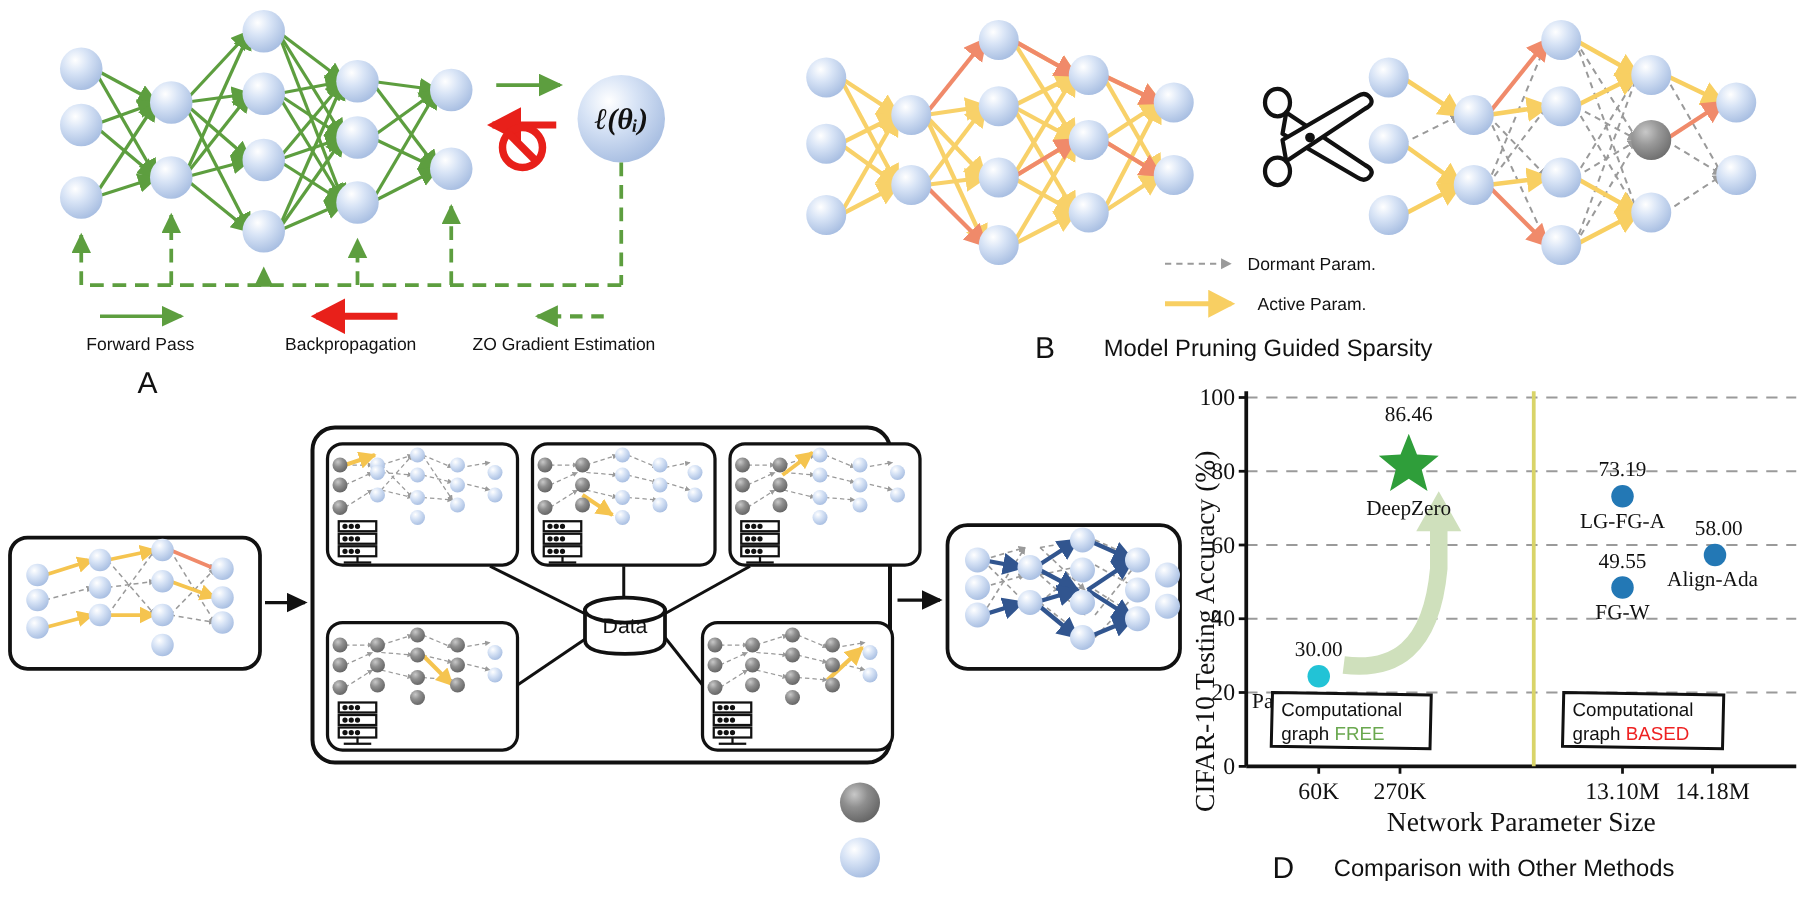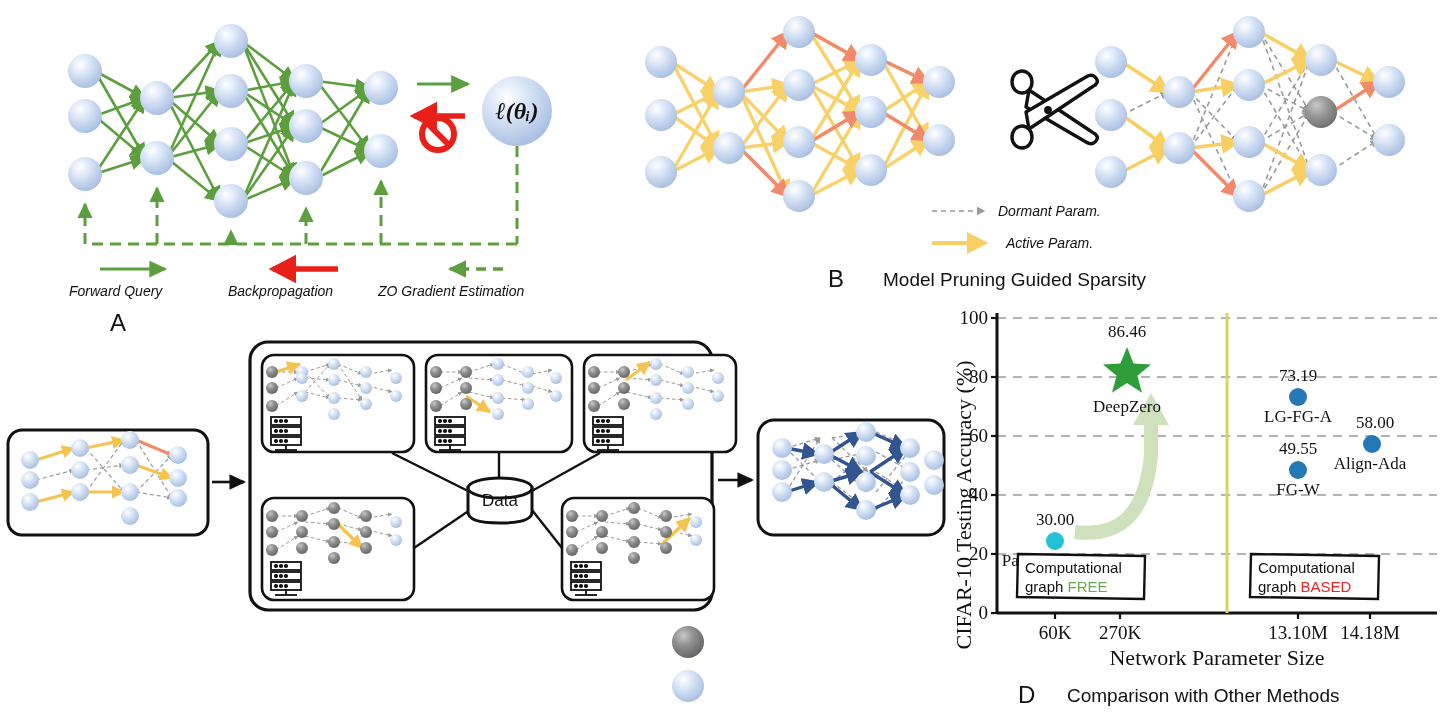--- a/index.html
+++ b/index.html
@@ -1,32 +1,32 @@
 <!DOCTYPE html>
 <html><head>
 <meta charset="utf-8">
 <style>
   html,body{margin:0;padding:0;background:#fff;}
   body{width:1443px;height:719px;position:relative;overflow:hidden;
        font-family:"Liberation Sans",sans-serif;color:#111;}
   .abs{position:absolute;}
   .panel-caption{font-size:19px;color:#111;white-space:nowrap;font-family:Liberation Sans, sans-serif;}
   .panel-letter{font-size:24px;color:#111;font-family:"Liberation Sans",sans-serif;}
-  .legend-txt{font-size:14px;color:#111;white-space:nowrap;font-style:italic;}
+  .legend-txt{font-size:14px;color:#111;white-space:nowrap;}
   .serif{font-family:"Liberation Serif",serif;}
   svg{display:block;overflow:visible;}
   .axlbl{font-family:"Liberation Serif",serif;font-size:19px;fill:#111;}
   .axtitle{font-family:"Liberation Serif",serif;font-size:22px;fill:#111;}
   .dlbl{font-family:"Liberation Serif",serif;font-size:17px;fill:#111;}
   .boxtxt{font-family:"Liberation Sans",sans-serif;font-size:15px;fill:#111;}
 </style>
 </head>
 <body>
 
-<div class="abs" style="left:0;top:16px;width:620px;height:310px;padding-left:20px;">
+<div class="abs" style="left:0;top:0;width:620px;height:310px;">
   <svg width="620" height="310" viewBox="0 0 620 310">
     <defs>
       <radialGradient id="nodeBlue" cx="36%" cy="30%" r="72%">
         <stop offset="0%" stop-color="#ffffff"></stop>
         <stop offset="42%" stop-color="#d8e4f6"></stop>
         <stop offset="100%" stop-color="#a9bfe2"></stop>
       </radialGradient>
       <marker id="aGreenHead" markerWidth="7" markerHeight="7" refX="5.6" refY="3" orient="auto">
         <path d="M0,0 L6.4,3 L0,6 z" fill="#5d9e3f"></path>
       </marker>
@@ -113,21 +113,21 @@
       <path d="M211,228 L211,215" marker-end="url(#aGreenHeadS)"></path>
       <path d="M286,228 L286,192" marker-end="url(#aGreenHeadS)"></path>
       <path d="M361,228 L361,165" marker-end="url(#aGreenHeadS)"></path>
     </g>
 
     <path d="M80,253 L145,253" stroke="#5d9e3f" stroke-width="2.8" fill="none" marker-end="url(#aGreenHead)"></path>
     <path d="M318,253 L253,253" stroke="#e8201a" stroke-width="5.5" fill="none" marker-end="url(#aRedHead)"></path>
     <path d="M483,253 L430,253" stroke="#5d9e3f" stroke-width="3.4" fill="none" stroke-dasharray="10,7" marker-end="url(#aGreenHeadS)"></path>
   </svg>
 
-  <div class="abs legend-txt" style="left:69px;top:267px;">Forward Query</div>
+  <div class="abs legend-txt" style="left:69px;top:267px;">Forward Pass</div>
   <div class="abs legend-txt" style="left:228px;top:267px;">Backpropagation</div>
   <div class="abs legend-txt" style="left:378px;top:267px;">ZO Gradient Estimation</div>
 
   <div class="abs panel-letter" style="left:110px;top:293px;">A</div>
 </div>
 
 <div class="abs" style="left:610px;top:0;width:833px;height:310px;">
   <svg width="833" height="310" viewBox="0 0 833 310">
     <defs>
       <radialGradient id="nodeBlueB" cx="36%" cy="30%" r="72%">

